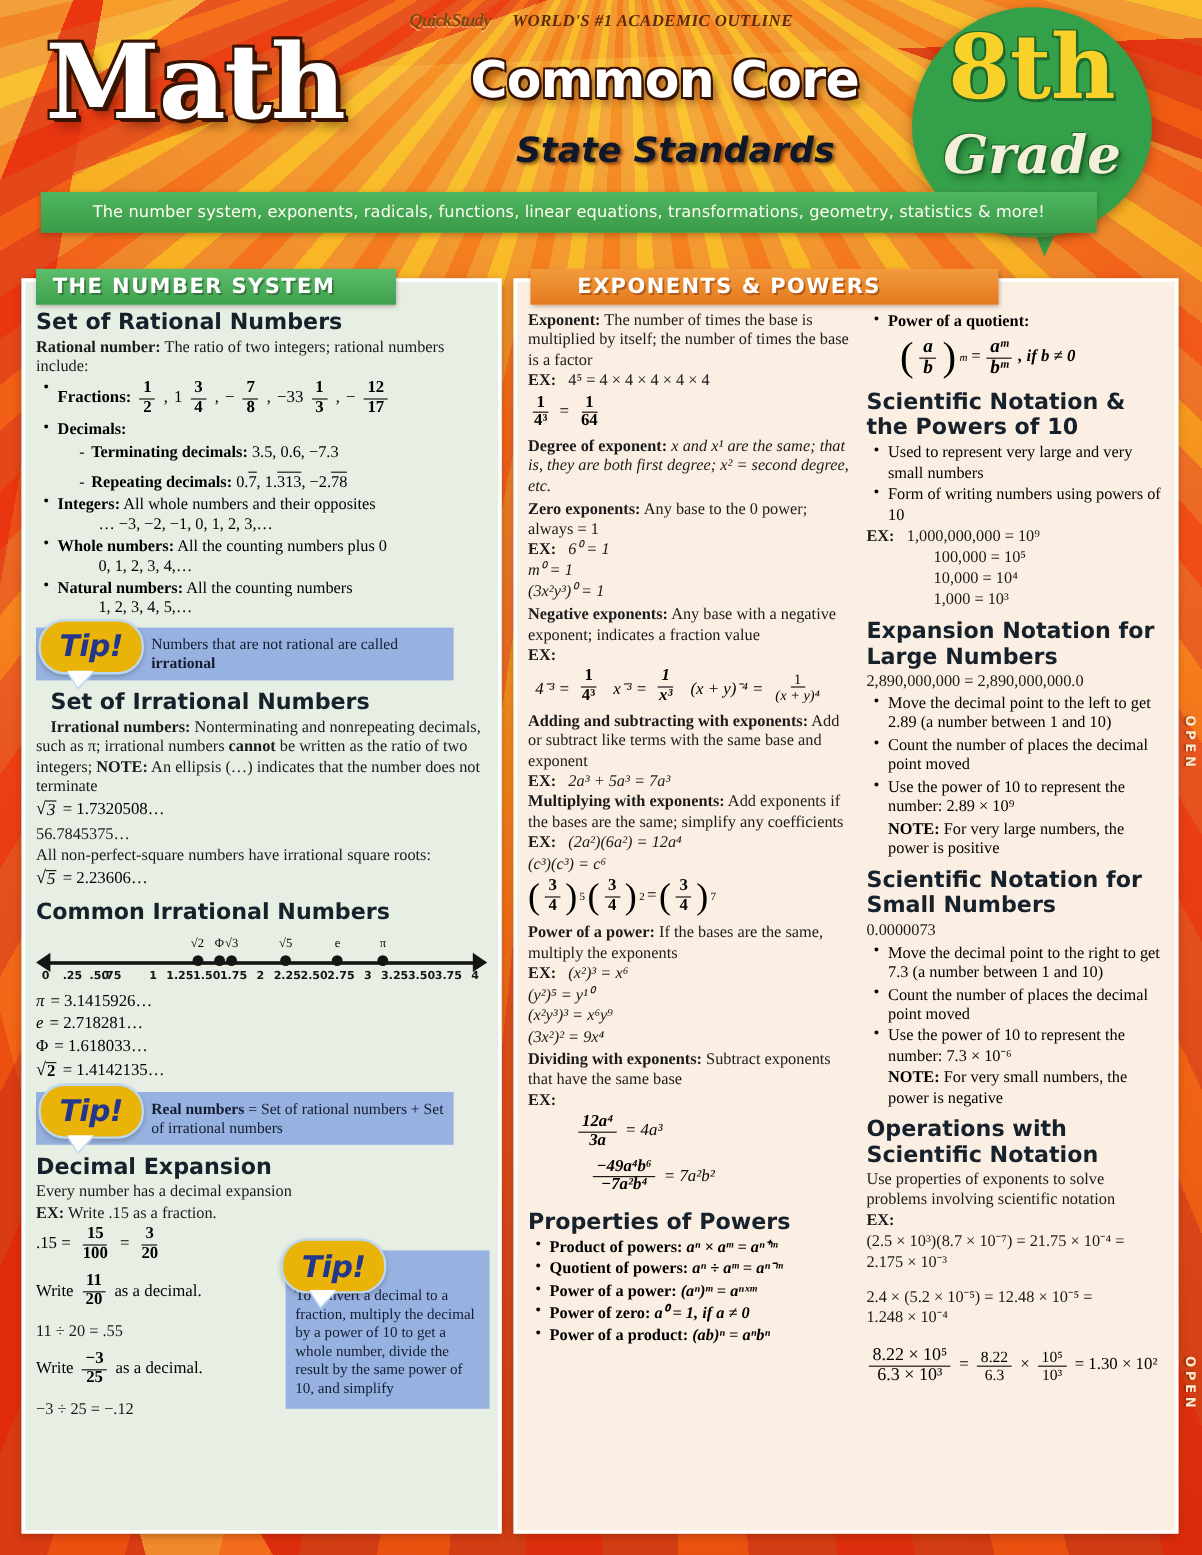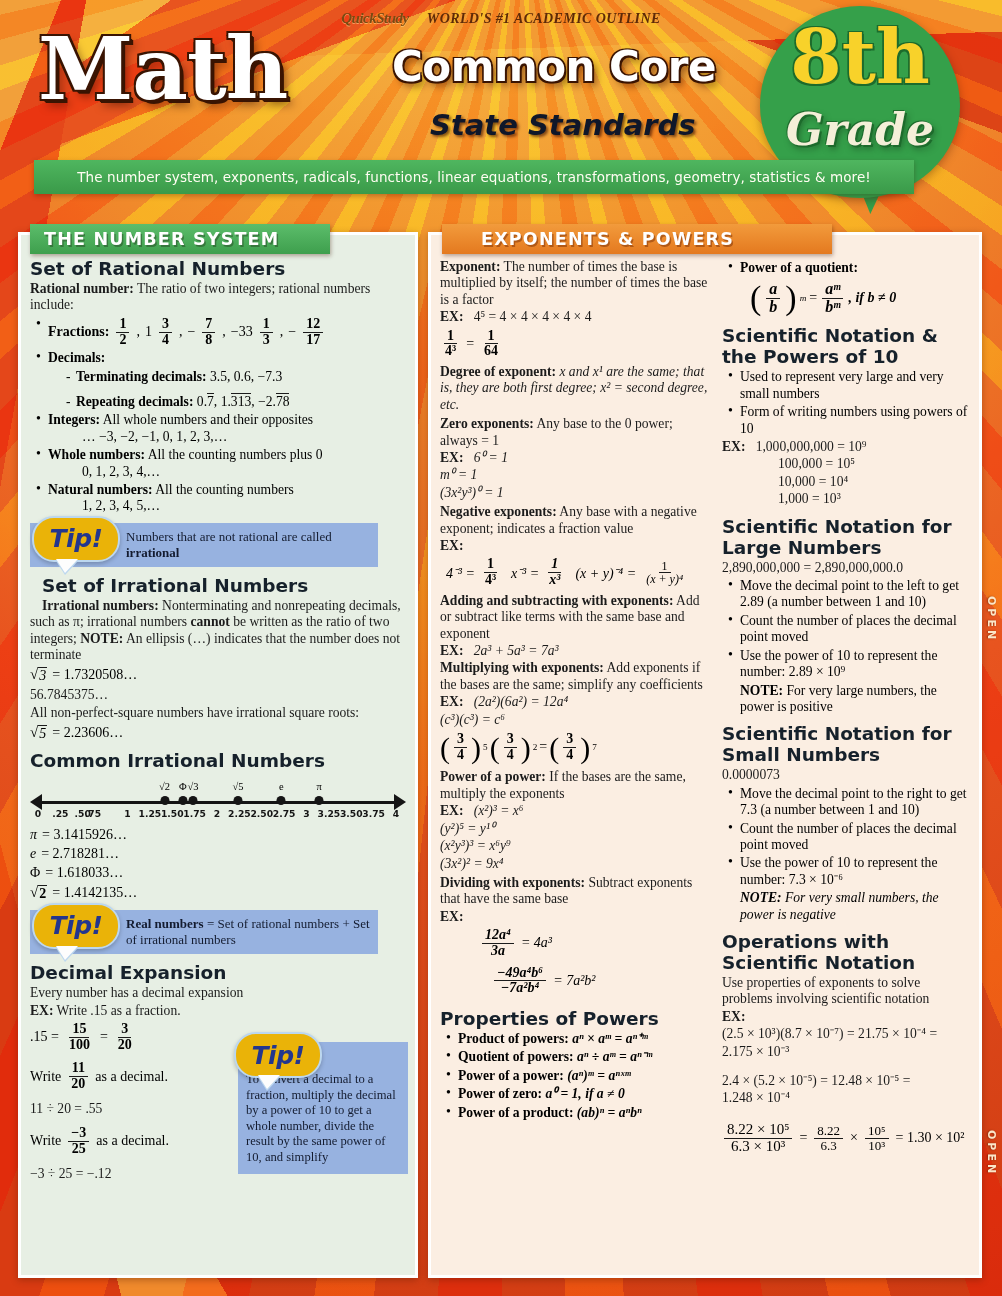--- a/index.html
+++ b/index.html
@@ -690,41 +690,41 @@
   </p>
   <p class="t ind2" style="margin-left:56px;">
     <span>10,000</span>
     = <span>10⁴</span>
   </p>
   <p class="t ind2" style="margin-left:56px;">
     <span>1,000</span>
     = <span>10³</span>
   </p>
 
-  <h2 class="sec">Scientific Notation for Large Numbers</h2>
+  <h2 class="sec">Expansion Notation for Large Numbers</h2>
   <p class="t">2,890,000,000 = 2,890,000,000.0</p>
   <ul class="bl">
     <li>Move the decimal point to the left to get 2.89 (a number between 1 and 10)</li>
     <li>Count the number of places the decimal point moved</li>
     <li>
       <span>Use the power of 10 to represent the number: 2.89 × 10⁹</span>
       <div style="margin-top:2px;">
         <b>NOTE:</b><span> For very large numbers, the power is positive</span>
       </div>
     </li>
   </ul>
 
   <h2 class="sec">Scientific Notation for Small Numbers</h2>
   <p class="t">0.0000073</p>
   <ul class="bl">
     <li>Move the decimal point to the right to get 7.3 (a number between 1 and 10)</li>
     <li>Count the number of places the decimal point moved</li>
     <li>
       <span>Use the power of 10 to represent the number: 7.3 × 10⁻⁶</span>
-      <div style="margin-top:2px;font-style:italic;">
+      <div style="margin-top:2px;">
         <b>NOTE:</b><span> For very small numbers, the power is negative</span>
       </div>
     </li>
   </ul>
 
   <h2 class="sec">Operations with Scientific Notation</h2>
   <p class="t">Use properties of exponents to solve problems involving scientific notation</p>
   <p class="t"><b>EX:</b></p>
   <p class="t">(2.5 × 10³)(8.7 × 10⁻⁷) = 21.75 × 10⁻⁴ =</p>
   <p class="t">2.175 × 10⁻³</p>

